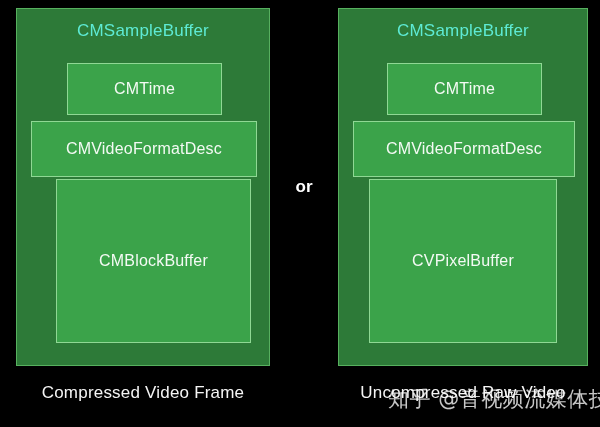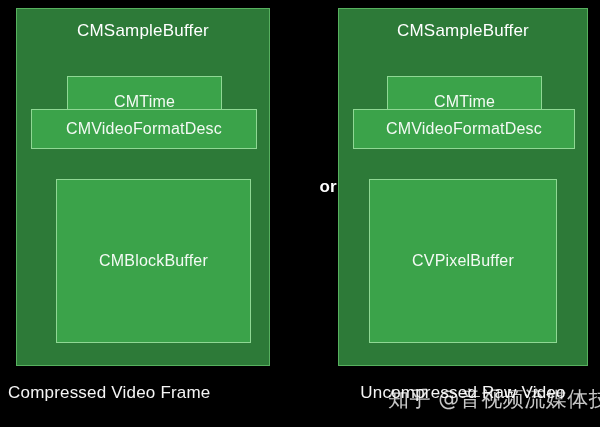--- a/index.html
+++ b/index.html
@@ -35,21 +35,21 @@
 
   .outer-title {
     position: absolute;
     top: 12px;
     left: 0;
     width: 100%;
     text-align: center;
     font-size: 17px;
     font-weight: 400;
     letter-spacing: 0.2px;
-    color: #ffffff;
+    color: #5eead4;
     white-space: nowrap;
   }
 
   
   .inner-box {
     position: absolute;
     background: #3ba34a;
     border: 1px solid #8fd894;
     box-sizing: border-box;
     display: flex;
@@ -61,31 +61,30 @@
     color: #f4faf4;
     white-space: nowrap;
     letter-spacing: 0.2px;
   }
 
   .box-time {
     left: 50px;
     top: 54px;
     width: 155px;
     height: 52px;
-    margin-top: 13px;
   }
   #box-right .box-time {
     left: 48px;
     width: 155px;
   }
   .box-fmt {
     left: 14px;
-    top: 100px;
+    top: 112px;
     width: 226px;
-    height: 40px;
+    height: 56px;
     text-align: right;
   }
   #box-right .box-fmt {
     left: 14px;
     width: 222px;
   }
   .box-payload {
     left: 39px;
     top: 170px;
     width: 195px;
@@ -99,33 +98,32 @@
   
   #or-text {
     position: absolute;
     left: 270px;
     top: 177px;
     width: 68px;
     text-align: center;
     font-size: 17px;
     font-weight: 700;
     color: #ffffff;
-    margin-left: 24px;
   }
 
   
   .caption {
     position: absolute;
     top: 383px;
     font-size: 17px;
     color: #f5f5f5;
     white-space: nowrap;
     letter-spacing: 0.2px;
   }
-  #caption-left  { left: 8px;  width: 254px; }
+  #caption-left  { left: 16px;  width: 254px; text-align: center; }
   #caption-right { left: 338px; width: 250px; text-align: center; }
 
   
   #watermark {
     position: absolute;
     left: 388px;
     top: 385px;
     font-size: 21px;
     color: rgba(255,255,255,0.78);
     white-space: nowrap;

